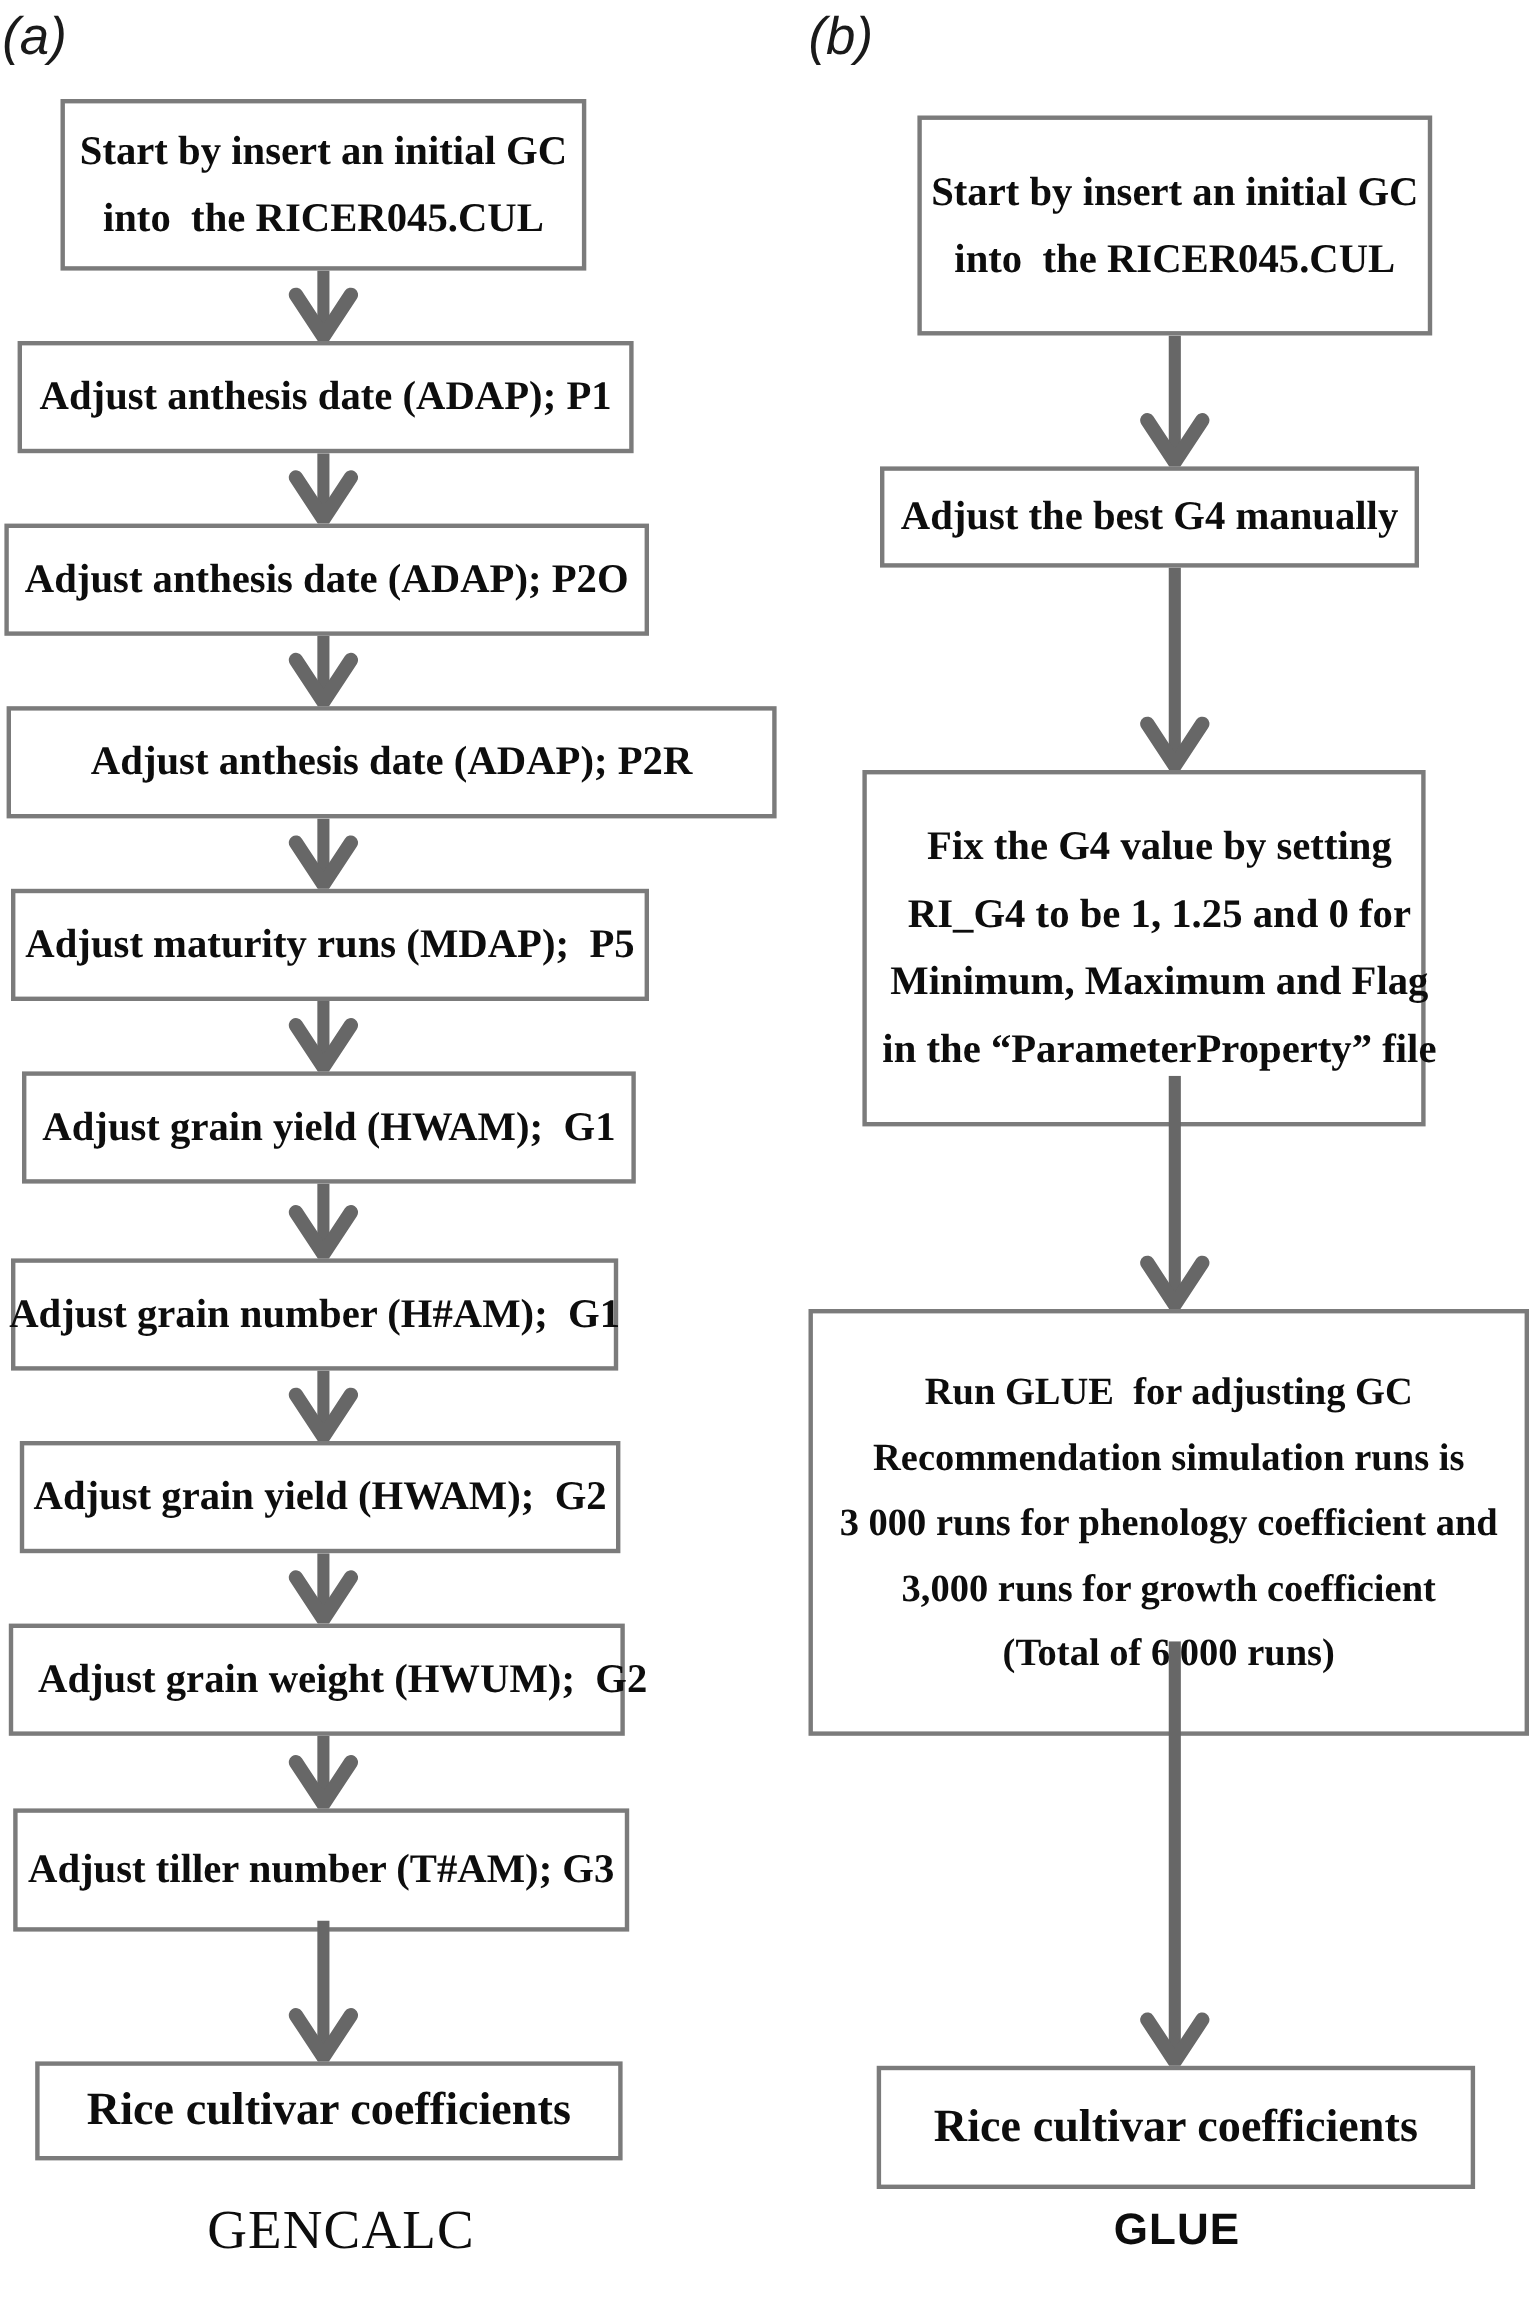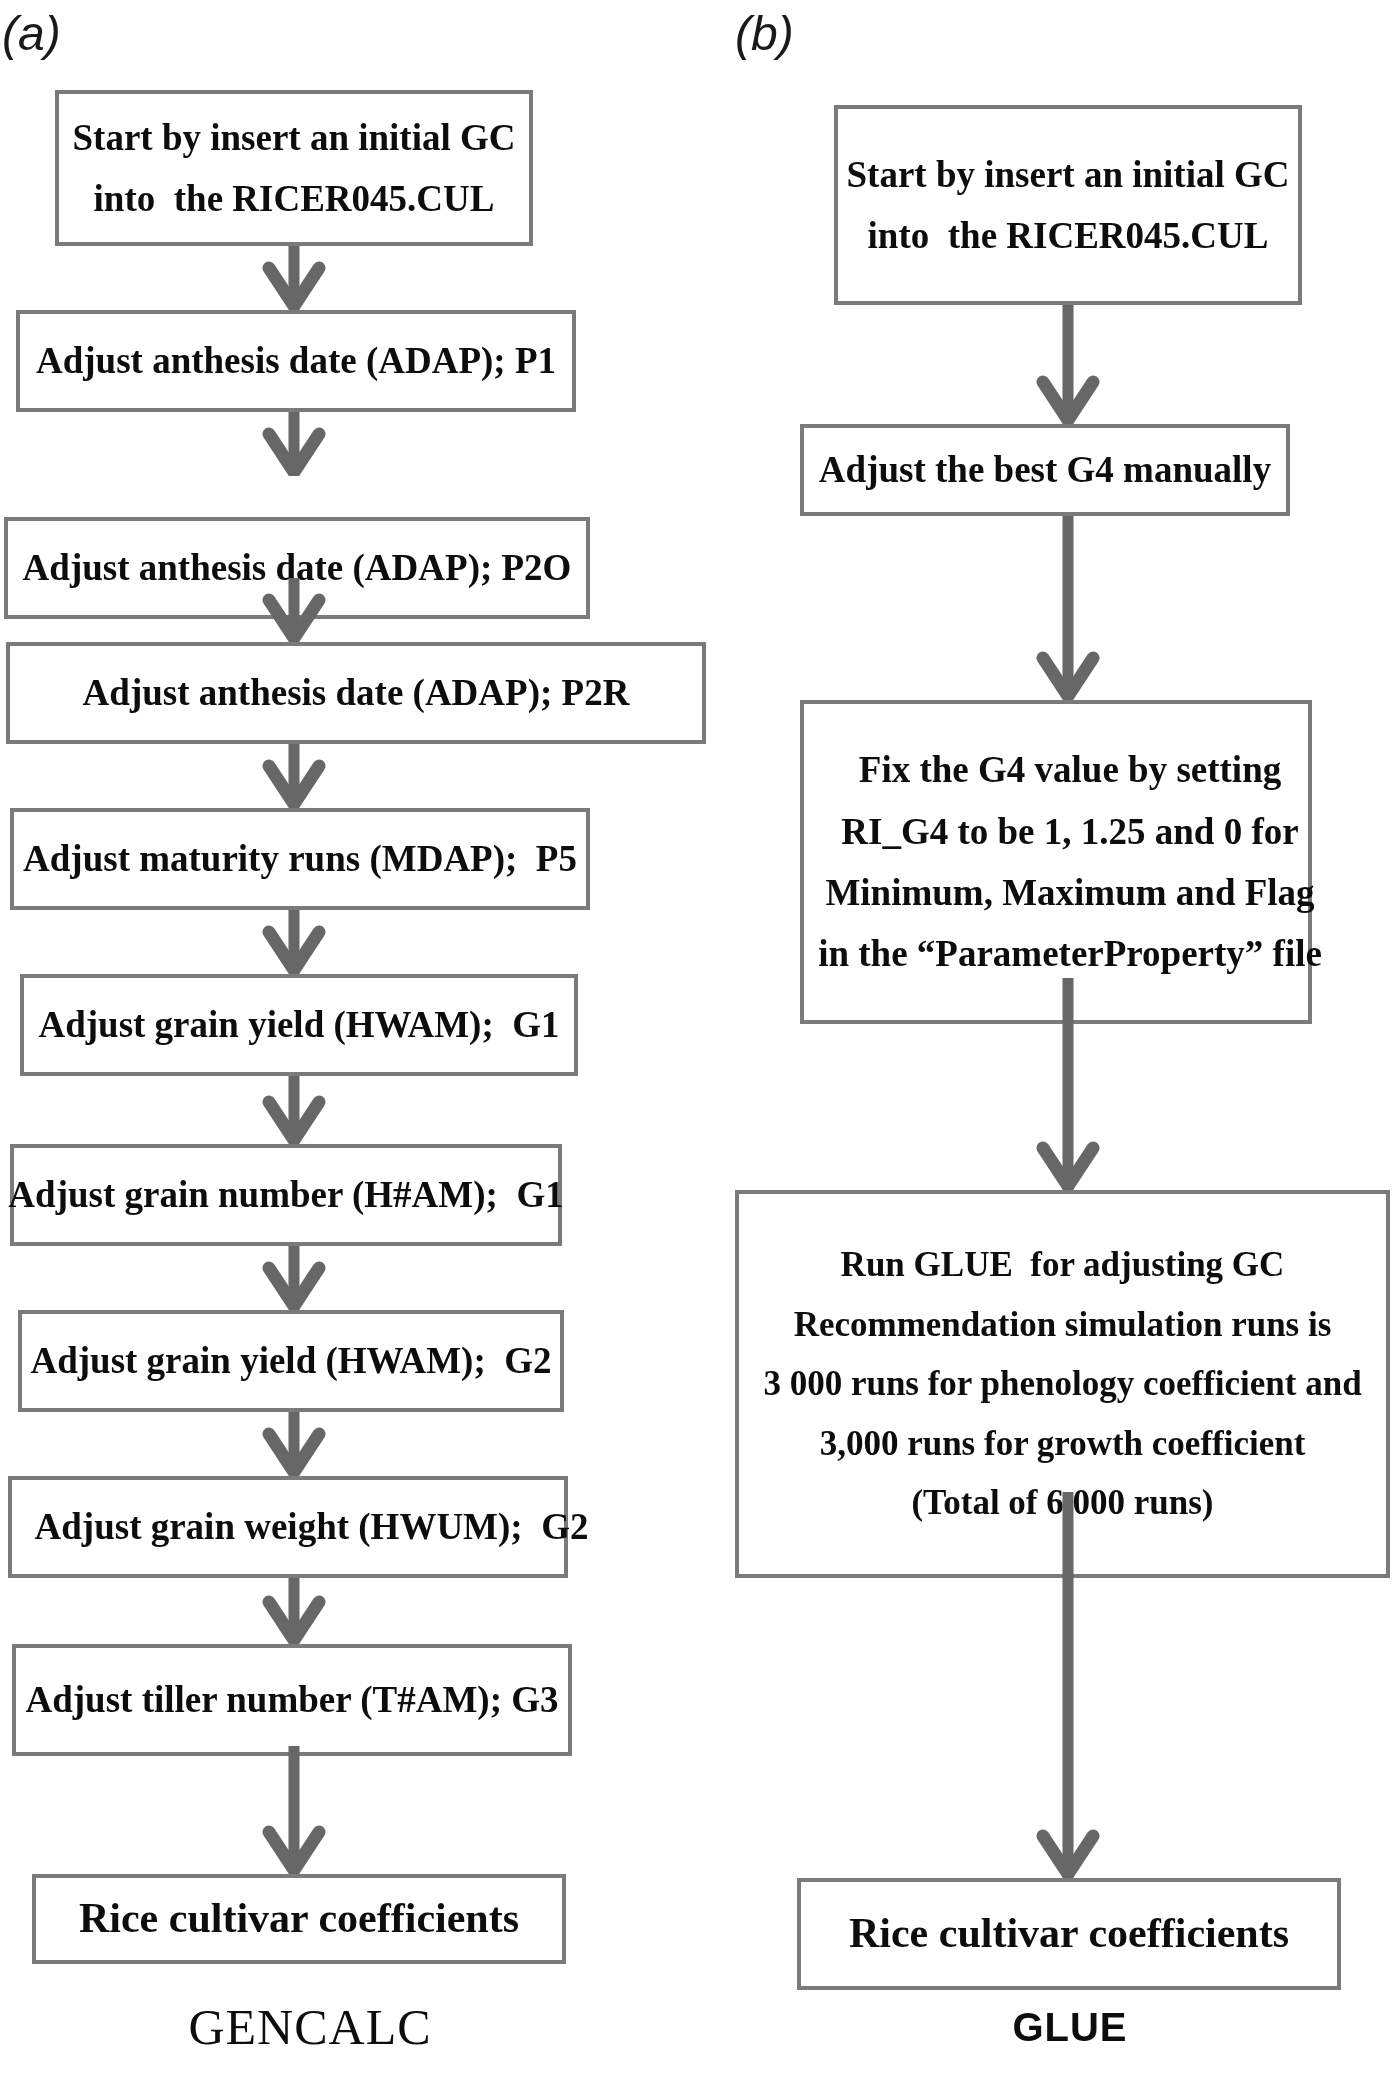--- a/index.html
+++ b/index.html
@@ -30,33 +30,33 @@
     justify-content: center;
     text-align: center;
     white-space: pre;
     font-size: 37px;
     line-height: 1.66;
     font-weight: 600;
   }
   
   .a1  { left: 55px;  top: 90px;   width: 478px; height: 156px; }
   .a2  { left: 16px;  top: 310px;  width: 560px; height: 102px; }
-  .a3  { left: 4px;   top: 476px;  width: 586px; height: 102px; margin-top: 41px; }
+  .a3  { left: 4px;   top: 476px;  width: 586px; height: 102px; }
   .a4  { left: 6px;   top: 642px;  width: 700px; height: 102px; }
   .a5  { left: 10px;  top: 808px;  width: 580px; height: 102px; }
   .a6  { left: 20px;  top: 974px;  width: 558px; height: 102px; }
   .a7  { left: 10px;  top: 1144px; width: 552px; height: 102px; }
   .a8  { left: 18px;  top: 1310px; width: 546px; height: 102px; }
   .a9  { left: 8px;   top: 1476px; width: 560px; height: 102px; padding-left: 47px; }
   .a10 { left: 12px;  top: 1644px; width: 560px; height: 112px; }
   .a11 { left: 32px;  top: 1874px; width: 534px; height: 90px; font-size: 42px; }
   
   .b1  { left: 834px; top: 105px;  width: 468px; height: 200px; }
   .b2  { left: 800px; top: 424px;  width: 490px; height: 92px; }
-  .b3  { left: 800px; top: 700px;  width: 512px; height: 324px; padding-left: 28px; }
+  .b3  { left: 784px; top: 700px;  width: 512px; height: 324px; padding-left: 28px; }
   .b4  { left: 735px; top: 1190px; width: 655px; height: 388px; font-size: 35px; line-height: 1.7; }
   .b5  { left: 797px; top: 1878px; width: 544px; height: 112px; font-size: 42px; }
   .arrow { position: absolute; width: 64px; }
   .panel-title {
     position: absolute;
     text-align: center;
     font-weight: 500;
   }
   .title-a {
     left: 0px; top: 1998px; width: 620px;

